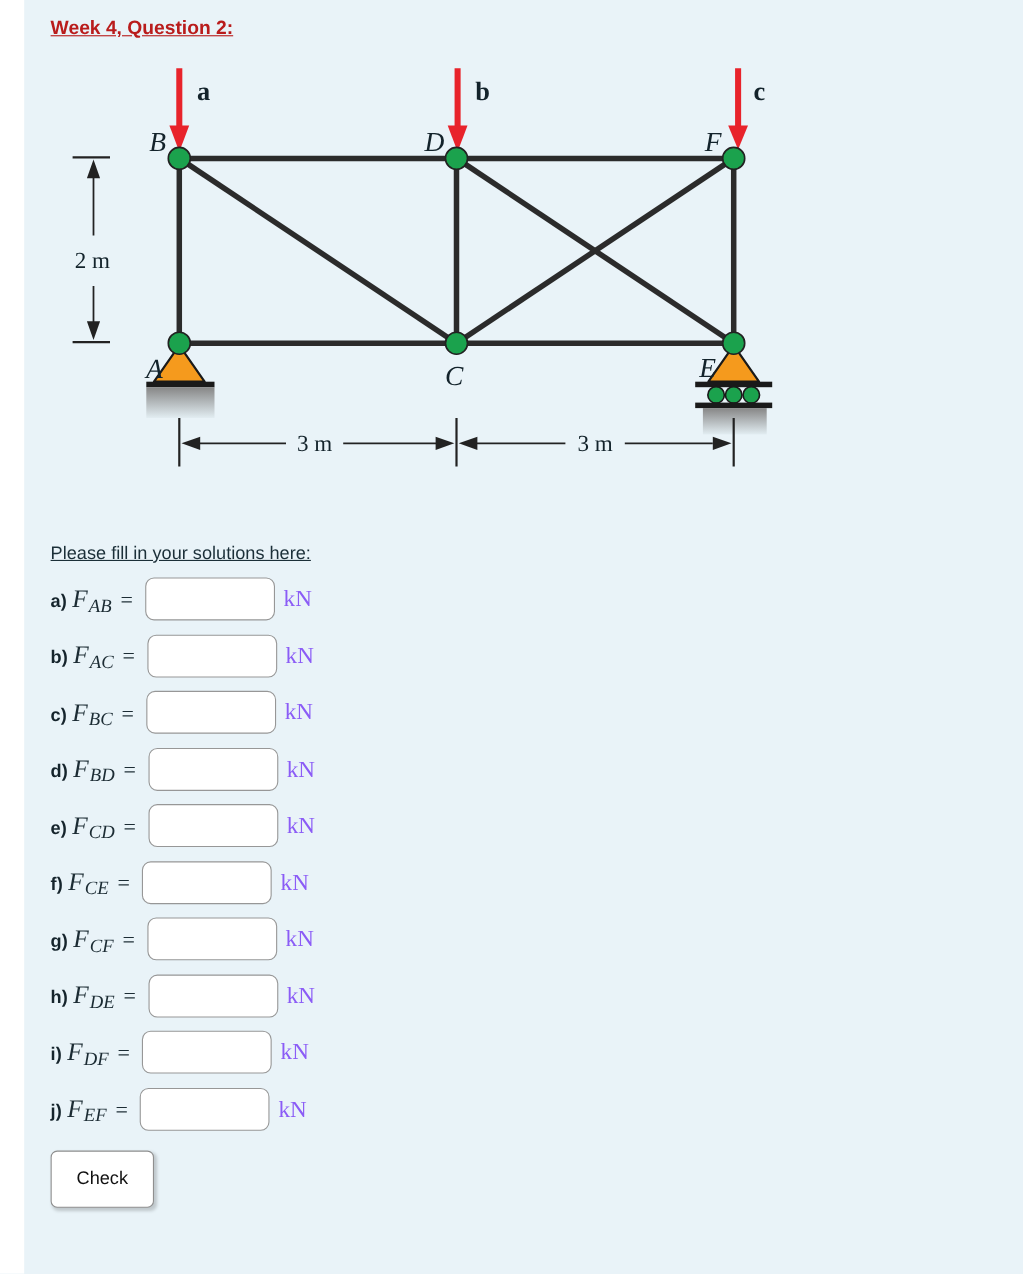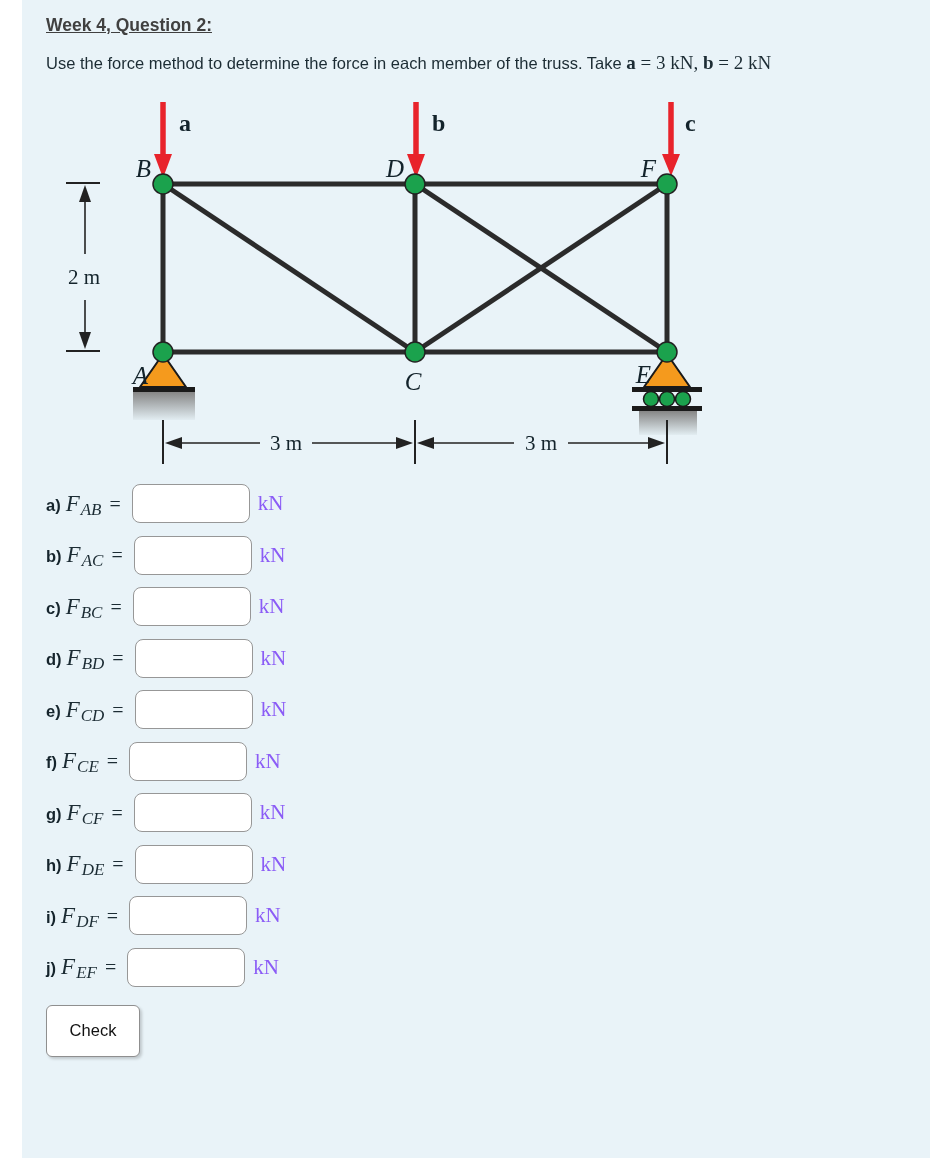--- a/index.html
+++ b/index.html
@@ -6,21 +6,21 @@
   body{
     width:930px;height:1158px;overflow:hidden;position:relative;
     background:#e9f3f8;
     font-family:"Liberation Sans",sans-serif;
     color:#1e2e36;
   }
   .left-strip{position:absolute;left:0;top:0;width:22px;height:1158px;background:#ffffff;}
   .content{position:absolute;left:22px;top:0;width:908px;padding:15px 0 0 24px;box-sizing:border-box;}
   .page-title{
     font-size:17.5px;font-weight:bold;text-decoration:underline;
-    color:#404040;margin:0 0 14px 0;
+    color:#b91c1c;margin:0 0 14px 0;
   }
   .problem{font-size:16.5px;line-height:25px;color:#1c2c34;}
   .problem .line{white-space:nowrap;}
   .m{font-family:"Liberation Serif",serif;font-size:19px;}
   .mb{font-family:"Liberation Serif",serif;font-size:19px;font-weight:bold;}
   .mi{font-family:"Liberation Serif",serif;font-size:19px;font-style:italic;}
 
   .truss-svg{display:block;margin:16px 0 0 -6px;}
 
   .solutions-heading{
@@ -50,21 +50,20 @@
 </head>
 <body>
 
 <div class="left-strip"></div>
 
 <div class="content">
 
   <div class="page-title">Week 4, Question 2:</div>
 
   <div class="problem">
-    <div class="line"><span>Use the force method to determine the force in each member of the truss. Take </span><span class="mb">a</span><span class="m"> = 3 kN, </span><span class="mb">b</span><span class="m"> = 2 kN</span></div>
   </div>
 
   <svg class="truss-svg" width="690" height="380" viewBox="0 0 690 380">
     <defs>
       <linearGradient id="groundGrad" x1="0" y1="0" x2="0" y2="1">
         <stop offset="0" stop-color="#868686"></stop>
         <stop offset="1" stop-color="#e2edf2"></stop>
       </linearGradient>
     </defs>
 
@@ -159,20 +158,21 @@
     <g stroke="#222" fill="none">
       <line x1="627" y1="328" x2="627" y2="372" stroke-width="2"></line>
       <line x1="392" y1="351" x2="474" y2="351" stroke-width="1.6"></line>
       <line x1="528" y1="351" x2="608" y2="351" stroke-width="1.6"></line>
       <polygon points="377,351 394,345 394,357" fill="#222" stroke="none"></polygon>
       <polygon points="625,351 608,345 608,357" fill="#222" stroke="none"></polygon>
     </g>
     <text x="501" y="358" text-anchor="middle" fill="#13232b" font-family="Liberation Serif,serif" font-size="21">3 m</text>
   </svg>
 
+  <div class="solutions-heading">Please fill in your solutions here:</div>
 
   <div class="form">
 
     <div class="row">
       <span class="row-label">
           <span class="prefix">a)</span>
           <span class="fsym">F</span>
           <span class="fsub">AB</span>
           <span class="eq">=</span>
         </span>

